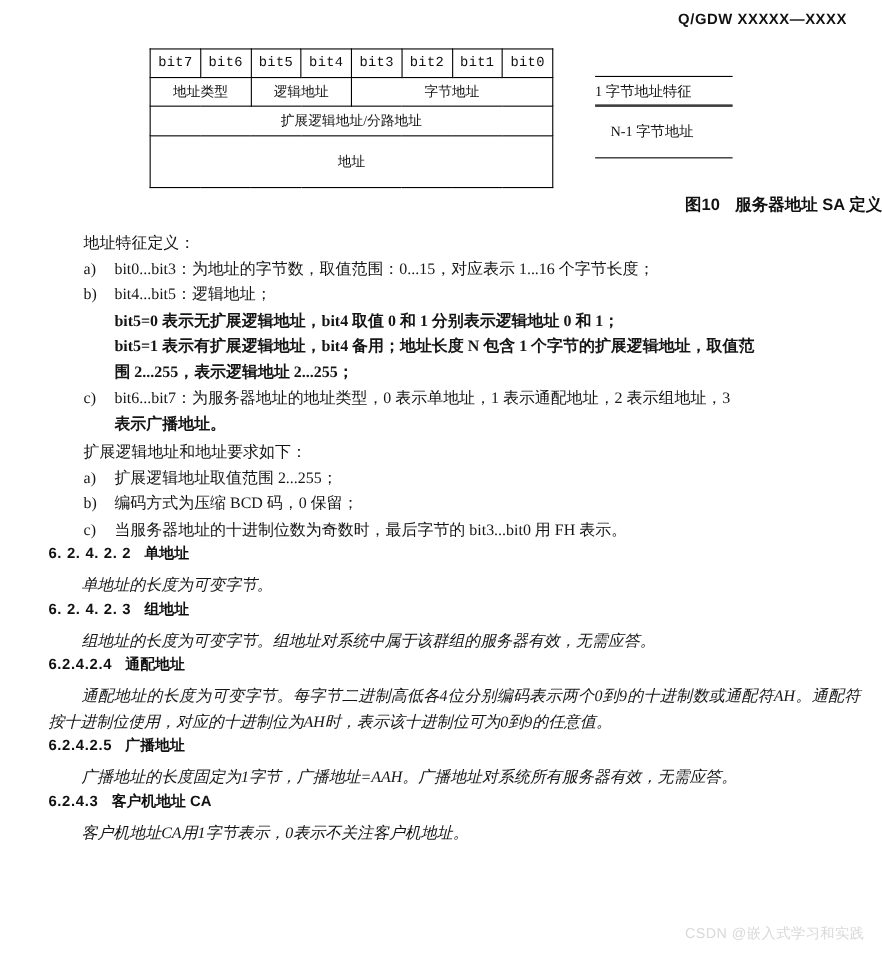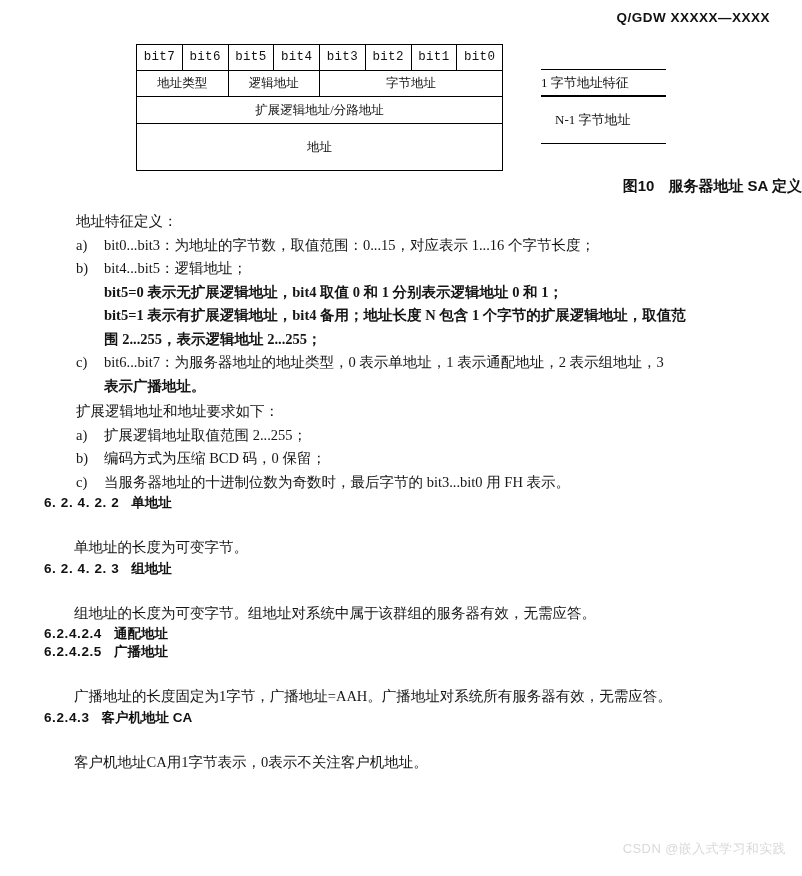--- a/index.html
+++ b/index.html
@@ -177,21 +177,21 @@
     font-size: 13.5px;
     color: #111;
     letter-spacing: 0px;
     padding-left: 32px;
   }
   h4.clause .num { letter-spacing: 0.6px; }
   h4.clause .gap { display: inline-block; width: 12px; }
 
   .sec { margin-left: 32px; }
   .mt-sec  { margin-top: 19px; }
-  .mt-par  { margin-top: 24px; }
+  .mt-par  { margin-top: 9px; font-style: italic; }
 
   
   .watermark {
     position: absolute;
     right: 16px;
     bottom: 18px;
     font-family: "Liberation Sans", "DejaVu Sans", sans-serif;
     font-size: 13px;
     color: #d9d9d9;
     white-space: nowrap;
@@ -295,20 +295,21 @@
     <div class="para mt-par">单地址的长度为可变字节。</div>
 
     <h4 class="clause sec mt-sec">
       <span class="num">6. 2. 4. 2. 3</span><span class="gap"></span><span>组地址</span>
     </h4>
     <div class="para mt-par">组地址的长度为可变字节。组地址对系统中属于该群组的服务器有效，无需应答。</div>
 
     <h4 class="clause sec mt-sec">
       <span class="num">6.2.4.2.4</span><span class="gap"></span><span>通配地址</span>
     </h4>
+    <div class="para mt-par">通配地址的长度为可变字节。每字节二进制高低各4位分别编码表示两个0到9的十进制数或通配符AH。通配符按十进制位使用，对应的十进制位为AH时，表示该十进制位可为0到9的任意值。</div>
 
     <h4 class="clause sec mt-sec">
       <span class="num">6.2.4.2.5</span><span class="gap"></span><span>广播地址</span>
     </h4>
     <div class="para mt-par">广播地址的长度固定为1字节，广播地址=AAH。广播地址对系统所有服务器有效，无需应答。</div>
 
     <h4 class="clause sec mt-sec">
       <span class="num">6.2.4.3</span><span class="gap"></span><span>客户机地址 CA</span>
     </h4>
     <div class="para mt-par">客户机地址CA用1字节表示，0表示不关注客户机地址。</div>

